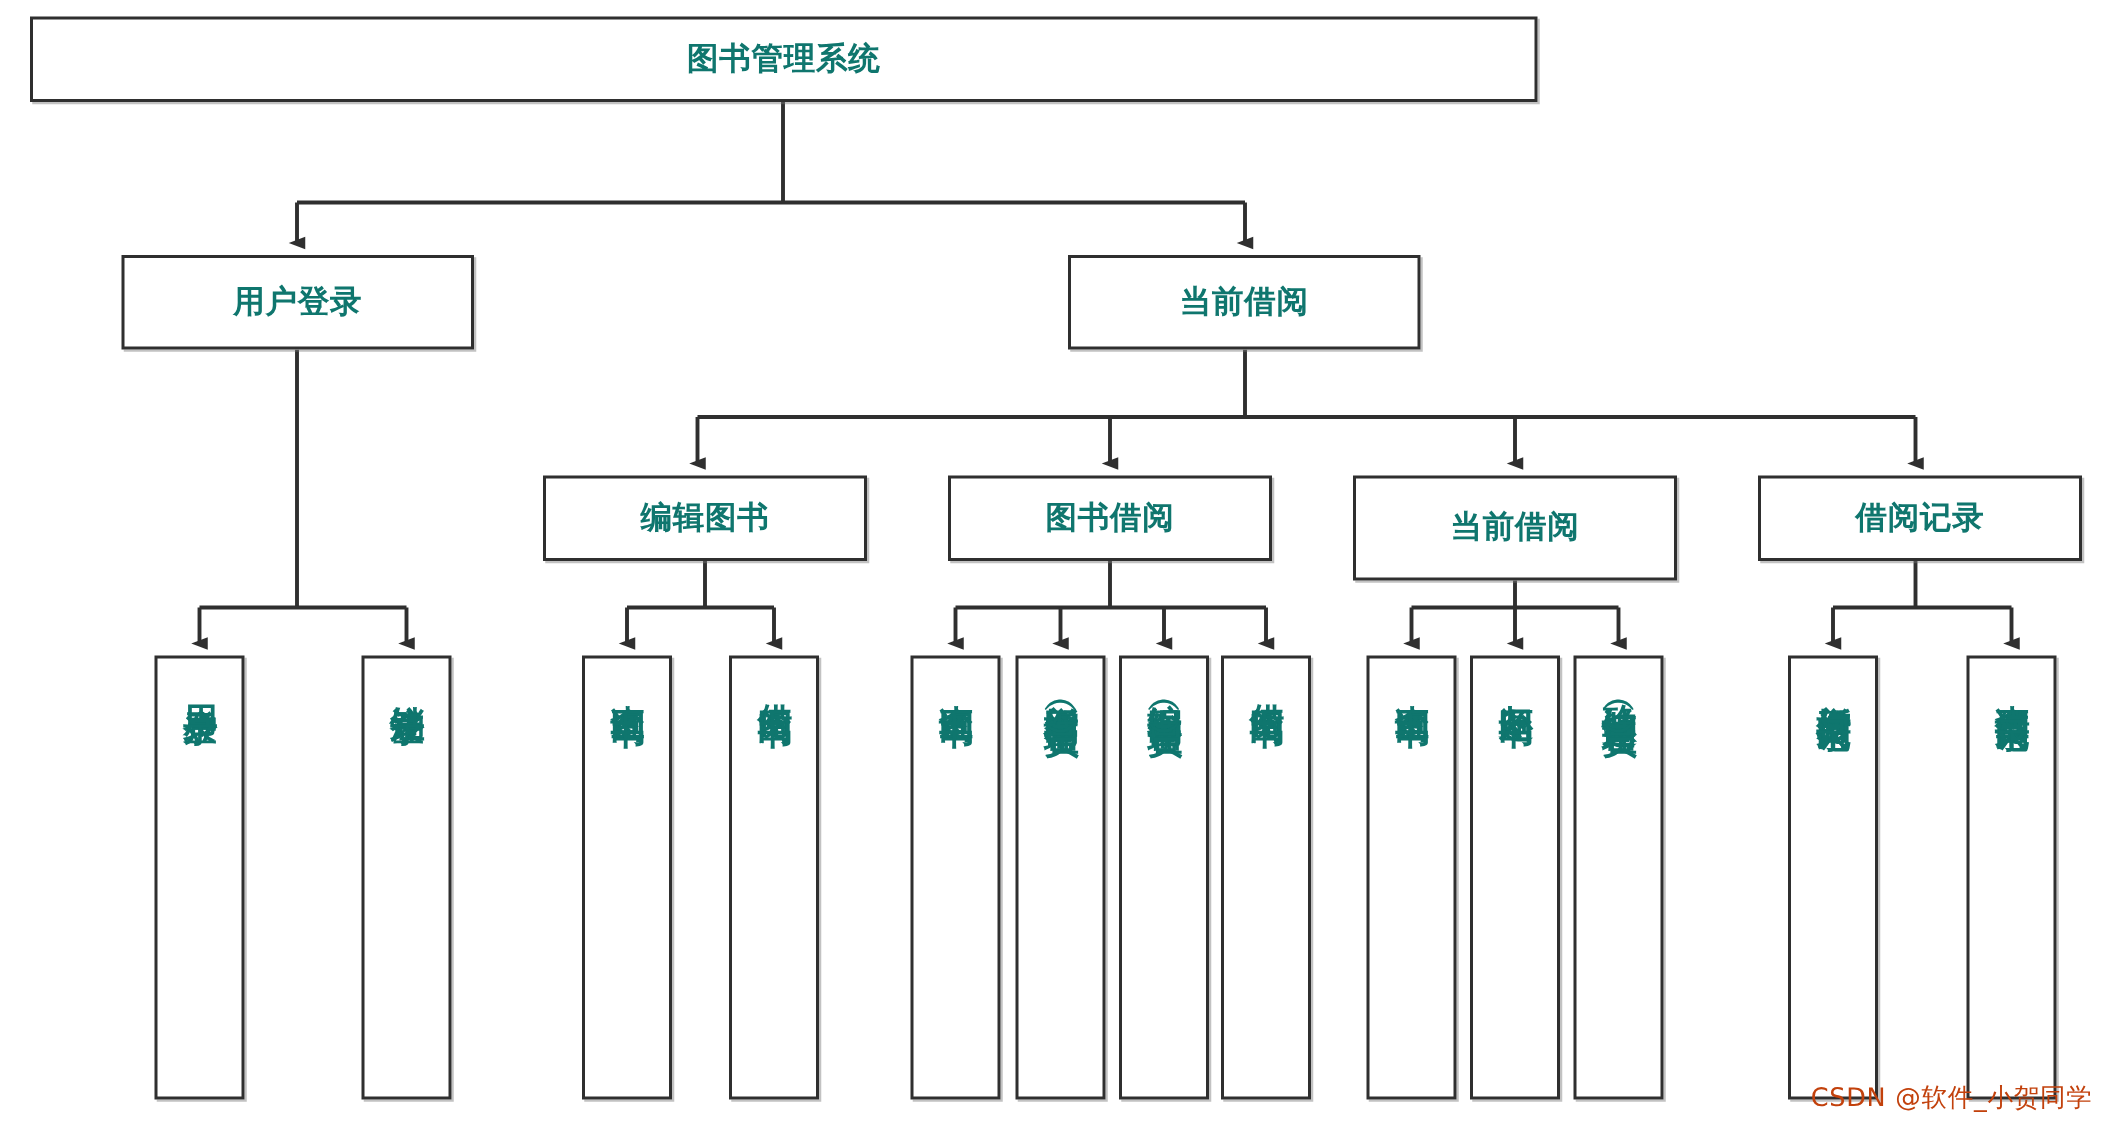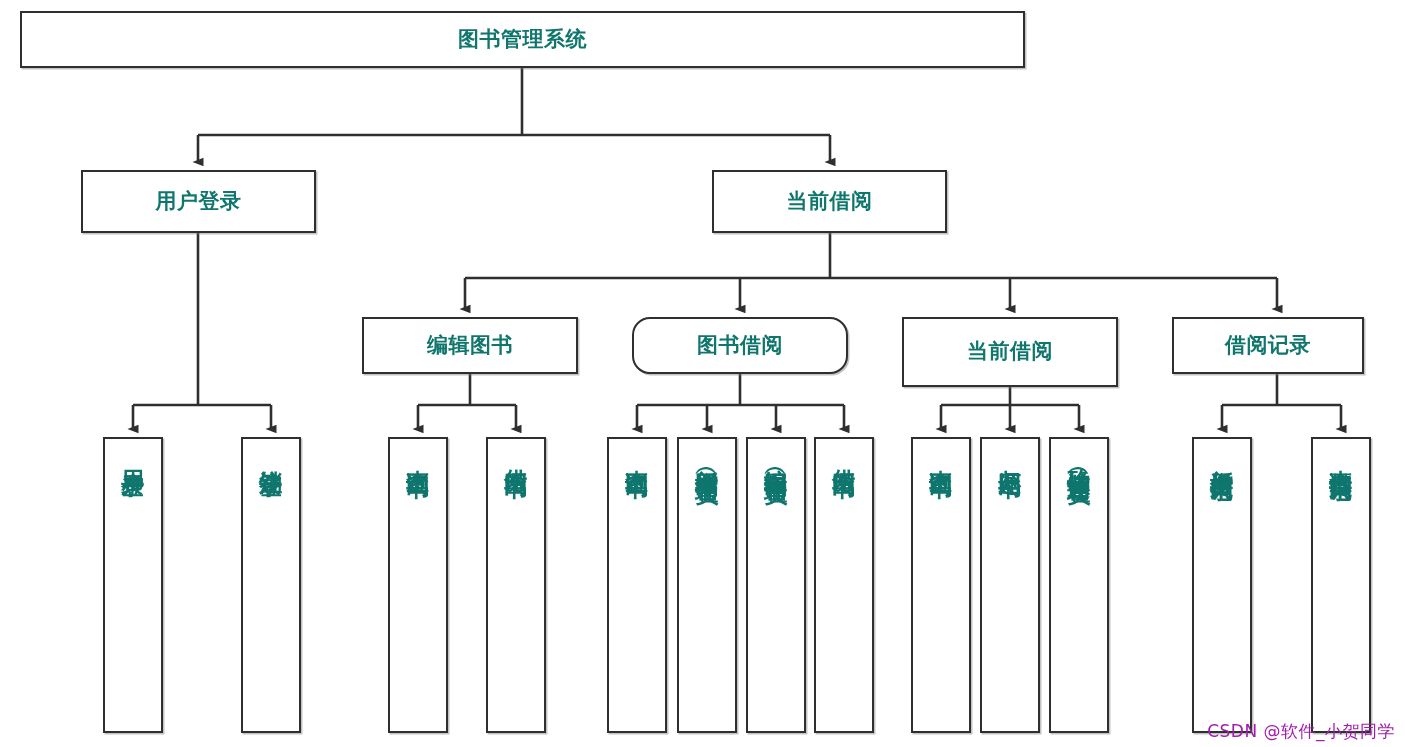--- a/index.html
+++ b/index.html
@@ -54,21 +54,21 @@
     line-height: 1.32;
     letter-spacing: 2px;
     white-space: normal;
     max-height: 278px;
   }
   #watermark {
     position: absolute;
     right: 10px;
     bottom: 4px;
     font-size: 17px;
-    color: #a21caf;
+    color: #c2410c;
     font-family: "DejaVu Sans", "Liberation Sans", sans-serif;
     letter-spacing: 0.5px;
     user-select: none;
   }
 </style>
 </head>
 <body>
 
 <div id="canvas">
 
@@ -131,27 +131,27 @@
   <div class="node" style="left:81px; top:170px; width:235px; height:63px;">
     <span class="label">用户登录</span>
   </div>
   <div class="node" style="left:712px; top:170px; width:235px; height:63px;">
     <span class="label">当前借阅</span>
   </div>
 
   <div class="node" style="left:362px; top:317px; width:216px; height:57px;">
     <span class="label">编辑图书</span>
   </div>
-  <div class="node" style="left:632px; top:317px; width:216px; height:57px;border-radius:18px;">
+  <div class="node" style="left:632px; top:317px; width:216px; height:57px;">
     <span class="label">图书借阅</span>
   </div>
   <div class="node" style="left:902px; top:317px; width:216px; height:70px;">
     <span class="label">当前借阅</span>
   </div>
-  <div class="node" style="left:1172px; top:317px; width:192px; height:57px;">
+  <div class="node" style="left:1172px; top:317px; width:216px; height:57px;">
     <span class="label">借阅记录</span>
   </div>
 
   <div class="node leaf" style="left:103px; top:437px; width:60px; height:296px;">
     <span class="label">用户登录</span>
   </div>
   <div class="node leaf" style="left:241px; top:437px; width:60px; height:296px;">
     <span class="label">注销登录</span>
   </div>
 

